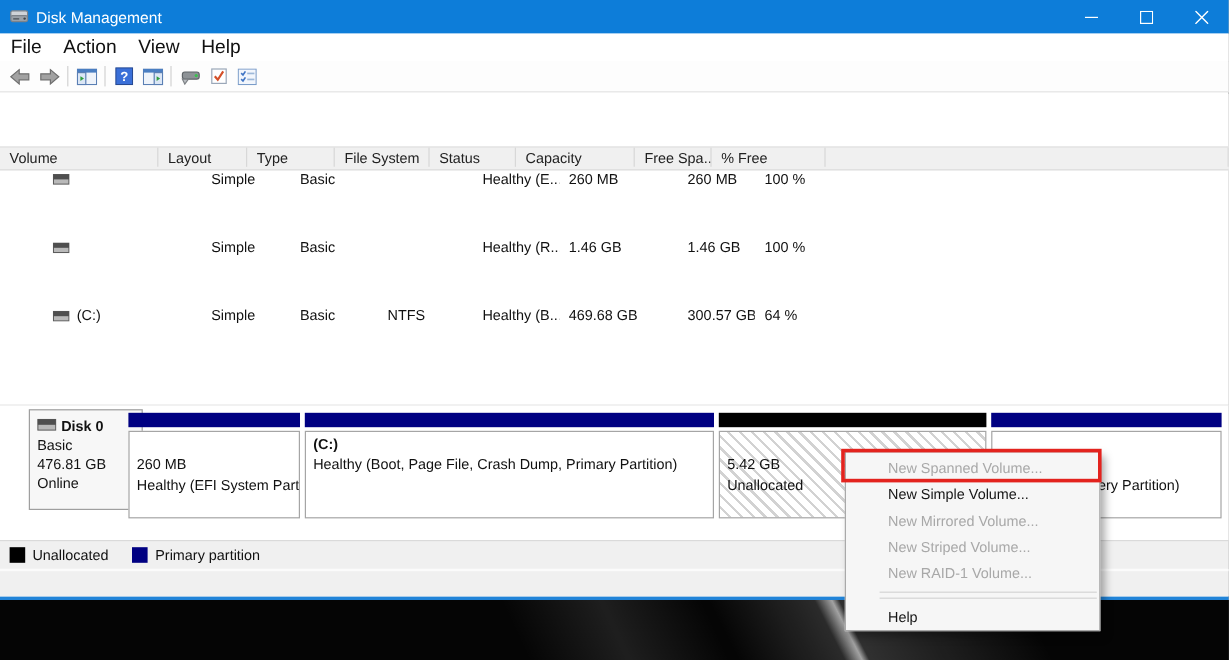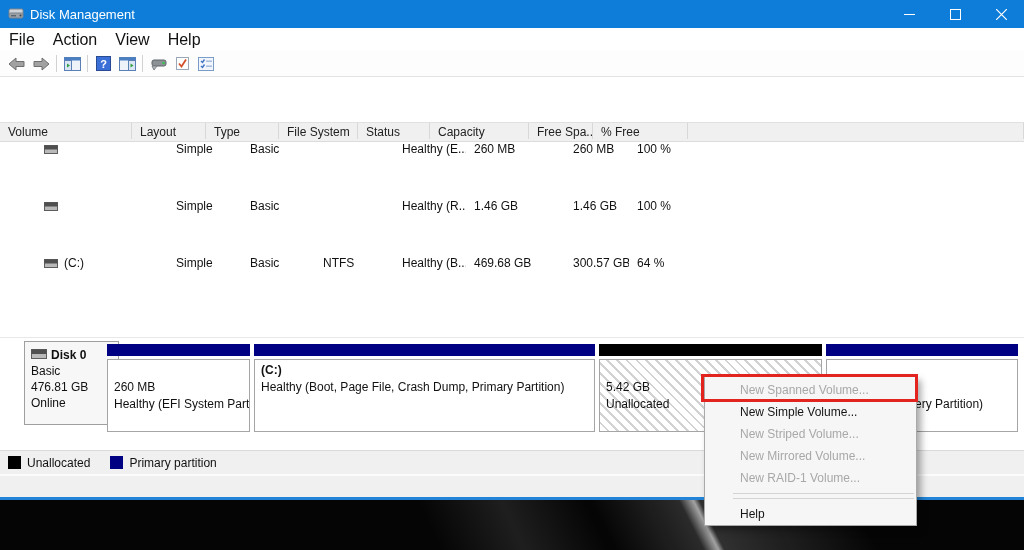--- a/index.html
+++ b/index.html
@@ -313,22 +313,22 @@
         <span>Primary partition</span>
       </span>
     </div>
 
     <div class="statusbar"></div>
   </div>
 
   <div class="ctx-menu">
     <div class="ctx-item disabled">New Spanned Volume...</div>
     <div class="ctx-item">New Simple Volume...</div>
+    <div class="ctx-item disabled">New Mirrored Volume...</div>
     <div class="ctx-item disabled">New Striped Volume...</div>
-    <div class="ctx-item disabled">New Mirrored Volume...</div>
     <div class="ctx-item disabled">New RAID-1 Volume...</div>
     <div class="ctx-sep"></div>
     <div class="ctx-sep"></div>
     <div class="ctx-item">Help</div>
   </div>
 
   <div class="annotation"></div>
 
 </div>
 

